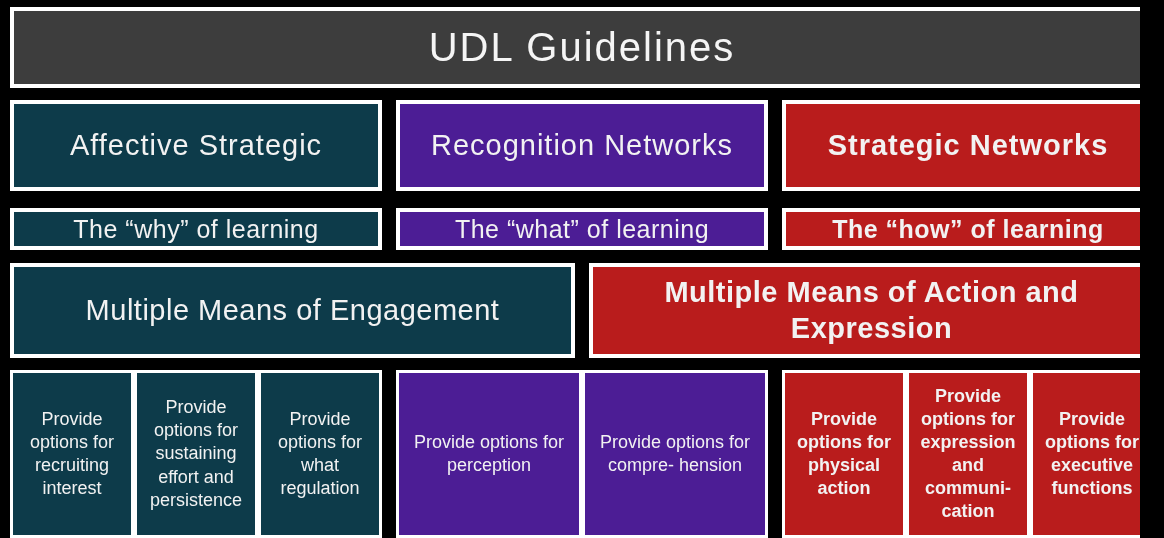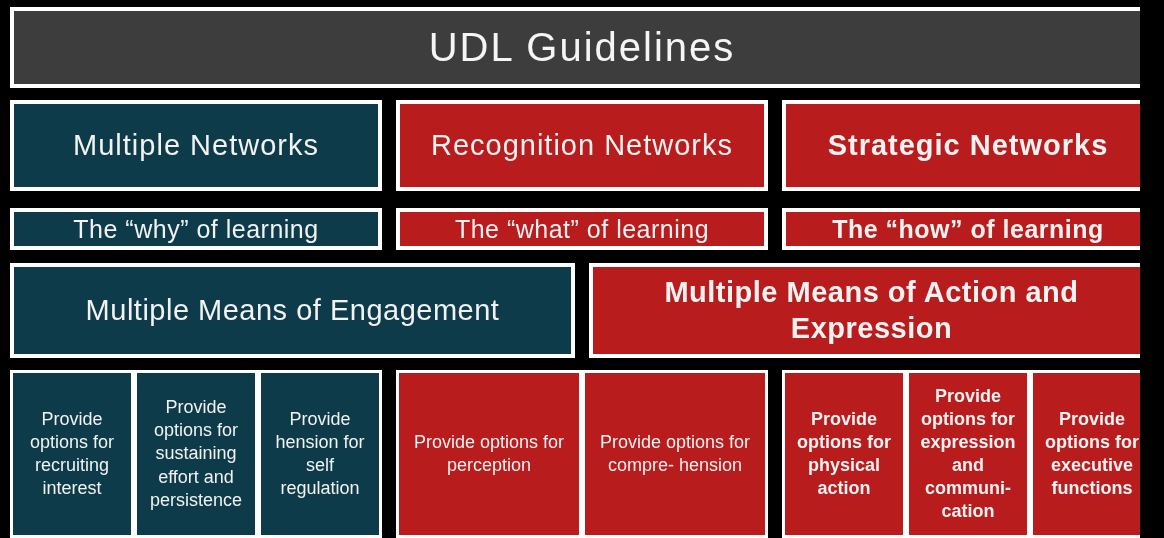--- a/index.html
+++ b/index.html
@@ -48,21 +48,21 @@
     padding: 0 10px;
     box-sizing: border-box;
   }
   .row > .box, .row > .cellgroup { flex: 1 1 0; }
   .row-networks { top: 100px; height: 91px; }
   .row-learning { top: 208px; height: 42px; justify-content: center; }
   .row-means    { top: 263px; height: 95px; }
   .row-options  { top: 370px; height: 168px; }
 
   .fill-affective   { background: #0d3b4a; }
-  .fill-recognition { background: #b91c1c; }
+  .fill-recognition { background: #4c1d95; }
   .fill-strategic   { background: #b91c1c; font-weight: bold; }
 
   .network-label  { font-size: 29px; letter-spacing: 1px; }
   .learning-label { font-size: 25px; letter-spacing: 0.5px; }
   .means-label    { font-size: 29px; line-height: 1.22; letter-spacing: 0.5px; padding: 0 10px; }
 
   .cellgroup {
     display: flex;
     height: 100%;
   }
@@ -83,21 +83,21 @@
 <body>
 
 <div class="board">
 
   <div class="box header-box">
     <span class="title">UDL Guidelines</span>
   </div>
 
   <div class="row row-networks">
     <div class="box fill-affective">
-      <span class="network-label">Multiple Networks</span>
+      <span class="network-label">Affective Strategic</span>
     </div>
     <div class="box fill-recognition">
       <span class="network-label">Recognition Networks</span>
     </div>
     <div class="box fill-strategic">
       <span class="network-label">Strategic Networks</span>
     </div>
   </div>
 
   <div class="row row-learning">
@@ -118,21 +118,21 @@
     </div>
     <div class="box fill-strategic">
       <span class="means-label">Multiple Means of Action and Expression</span>
     </div>
   </div>
 
   <div class="row row-options">
     <div class="cellgroup">
       <div class="cell fill-affective">Provide options for recruiting interest</div>
       <div class="cell fill-affective">Provide options for sustaining effort and persistence</div>
-      <div class="cell fill-affective">Provide hension for self regulation</div>
+      <div class="cell fill-affective">Provide options for what regulation</div>
     </div>
     <div class="cellgroup">
       <div class="cell fill-recognition">Provide options for perception</div>
       <div class="cell fill-recognition">Provide options for compre‑ hension</div>
     </div>
     <div class="cellgroup">
       <div class="cell fill-strategic">Provide options for physical action</div>
       <div class="cell fill-strategic">Provide options for expression and communi‑ cation</div>
       <div class="cell fill-strategic">Provide options for executive functions</div>
     </div>

